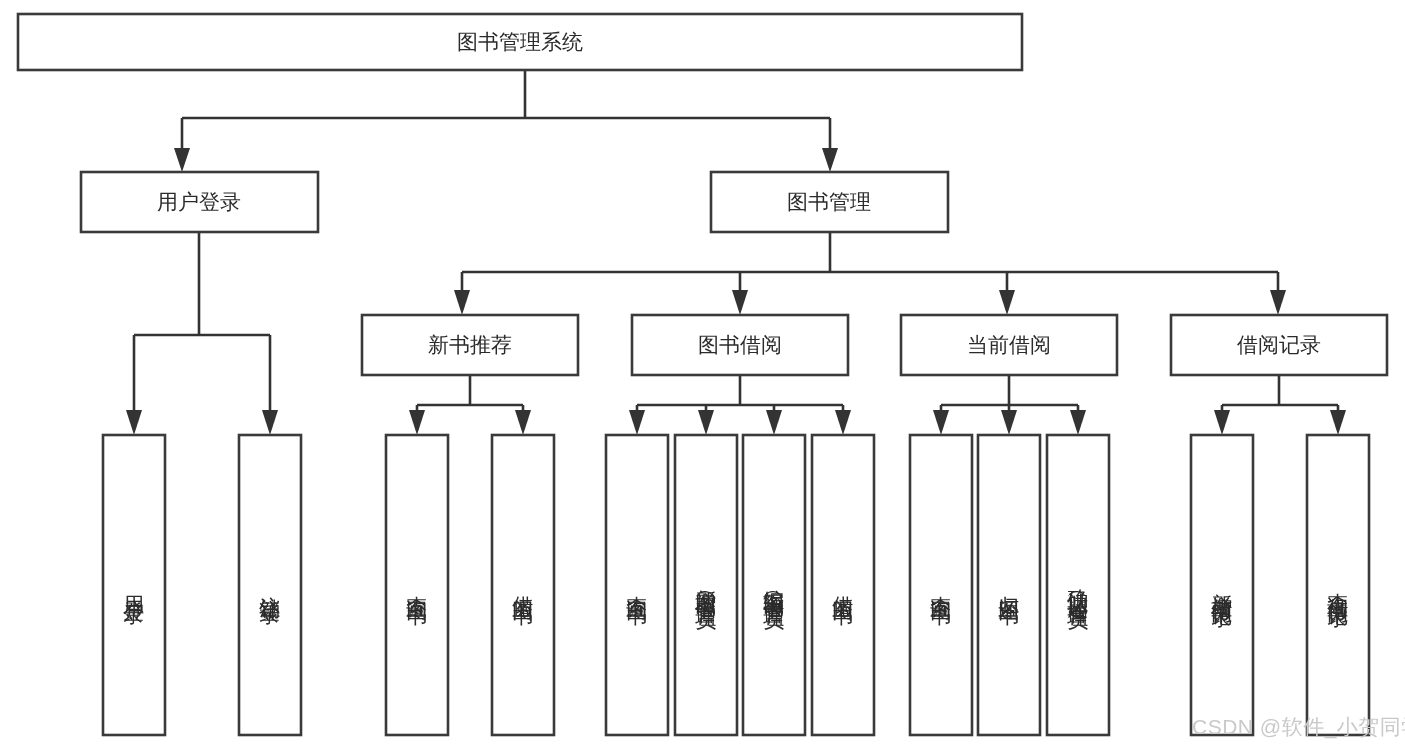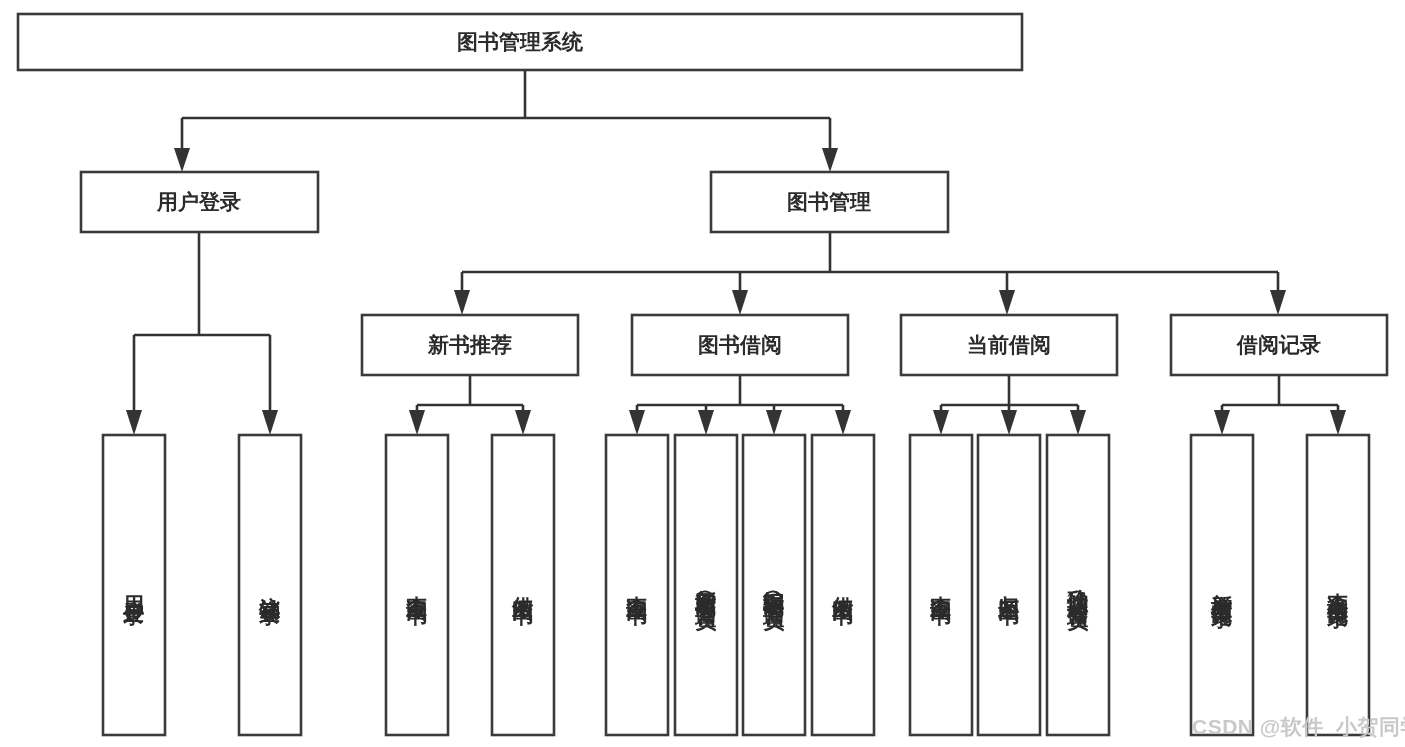--- a/index.html
+++ b/index.html
@@ -12,21 +12,20 @@
     height: 747px;
     font-family: "Liberation Sans", "DejaVu Sans", sans-serif;
     overflow: hidden;
     position: relative;
   }
   #diagram-root {
     position: relative;
     width: 1405px;
     height: 747px;
     background: #ffffff;
-    font-weight: bold;
   }
   svg#tree-svg {
     position: absolute;
     left: 0;
     top: 0;
     width: 1405px;
     height: 747px;
     display: block;
   }
   .node-box {

